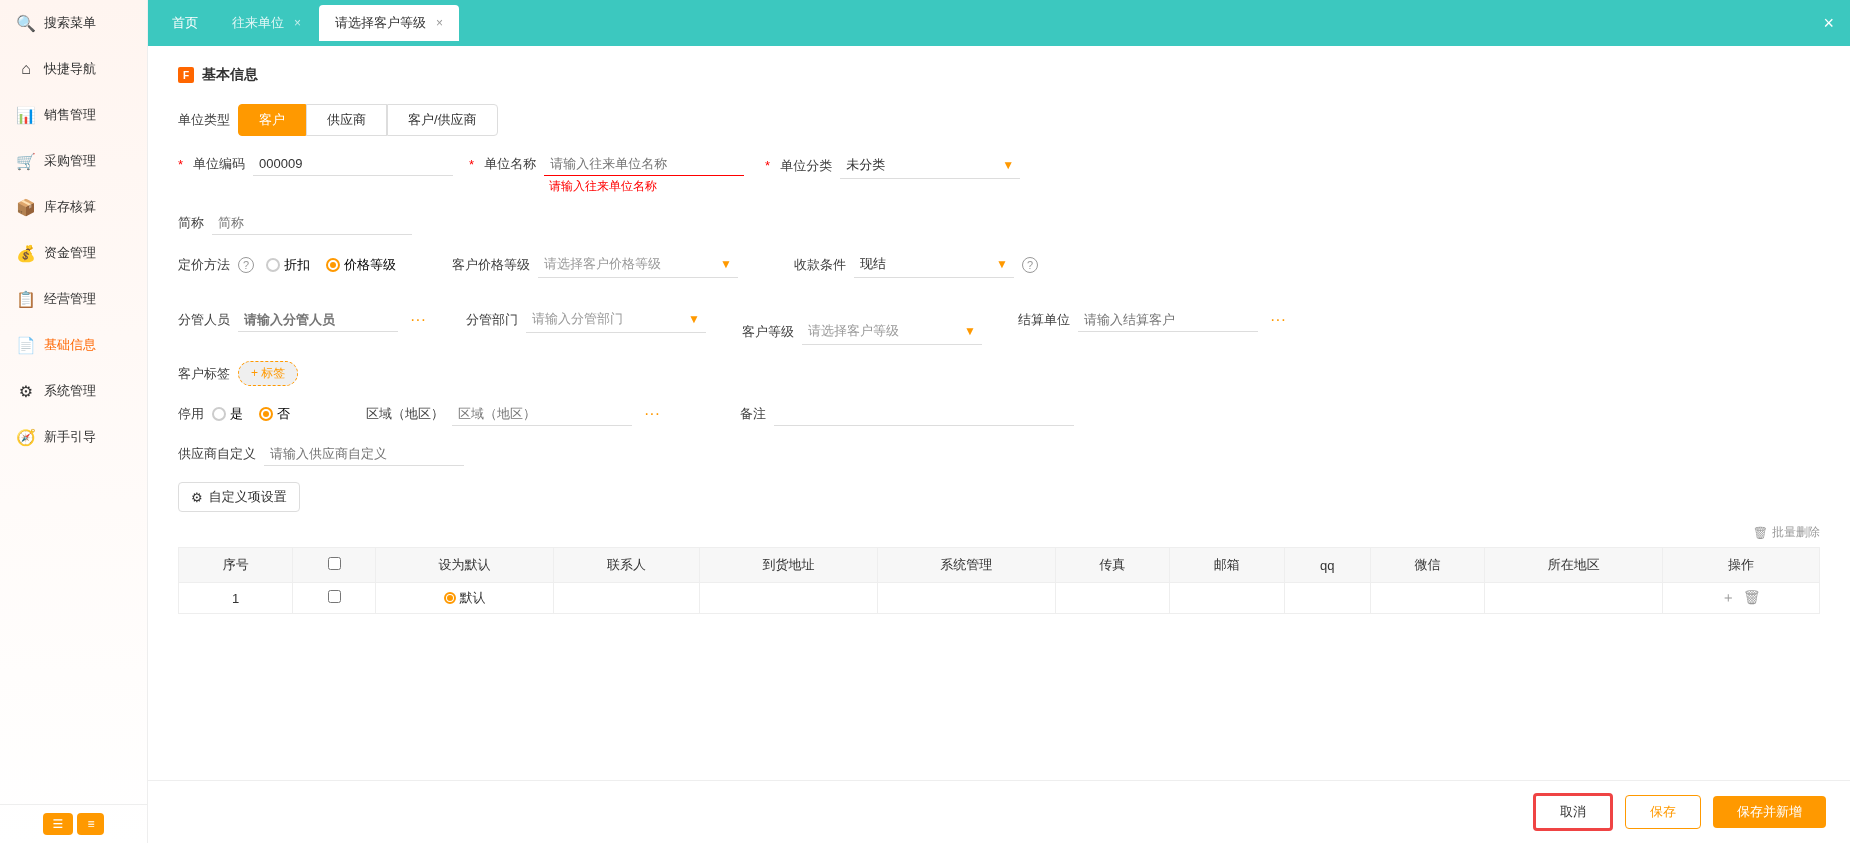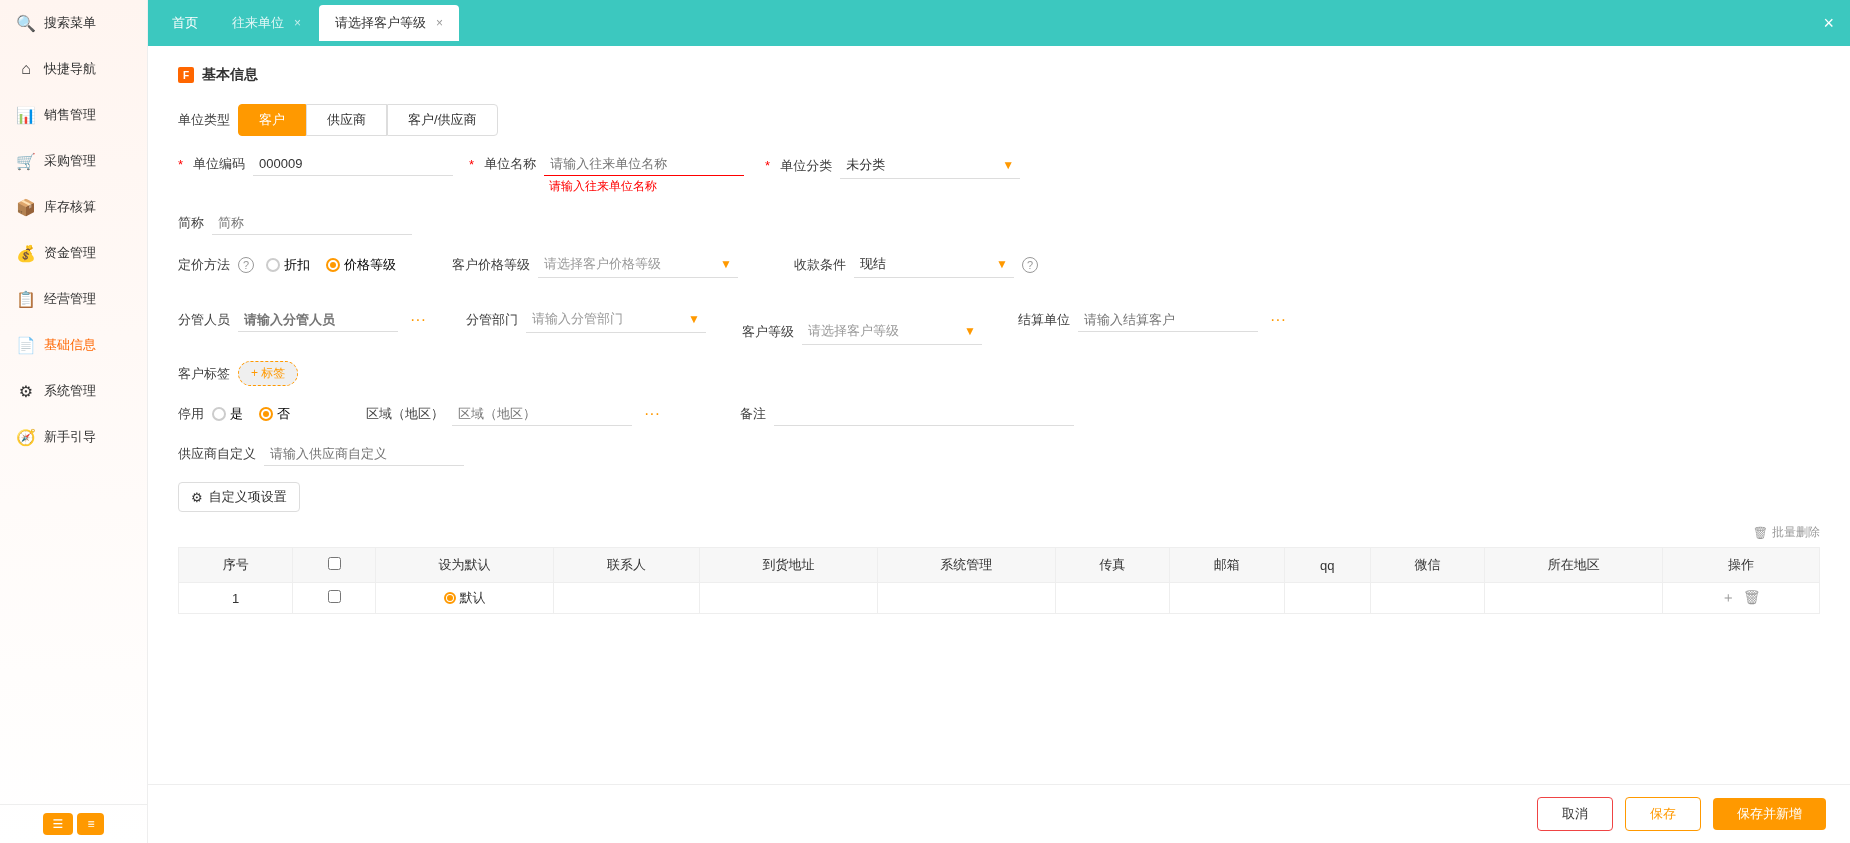--- a/index.html
+++ b/index.html
@@ -330,21 +330,21 @@
       align-items: center;
       justify-content: flex-end;
       gap: 12px;
       padding: 12px 24px;
       border-top: 1px solid #eee;
       background: white;
       flex-shrink: 0;
     }
     .btn-cancel {
       padding: 7px 24px;
-      border: 1px solid #ef4444;
+      border: 3px solid #ef4444;
       background: white;
       border-radius: 4px;
       cursor: pointer;
       font-size: 13px;
       color: #333;
     }
     .btn-save {
       padding: 7px 24px;
       border: 1px solid #f90;
       background: white;

